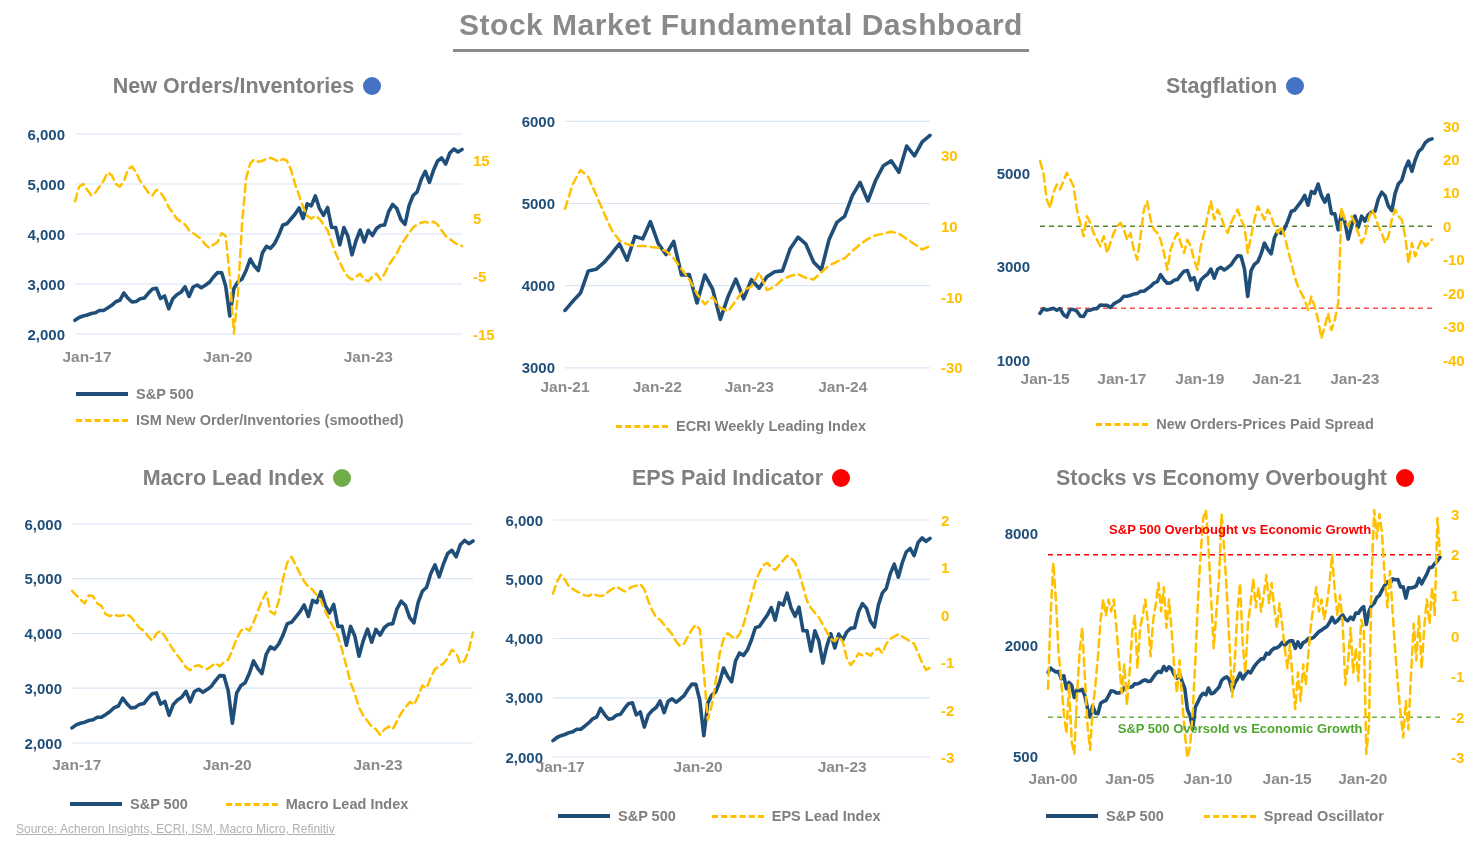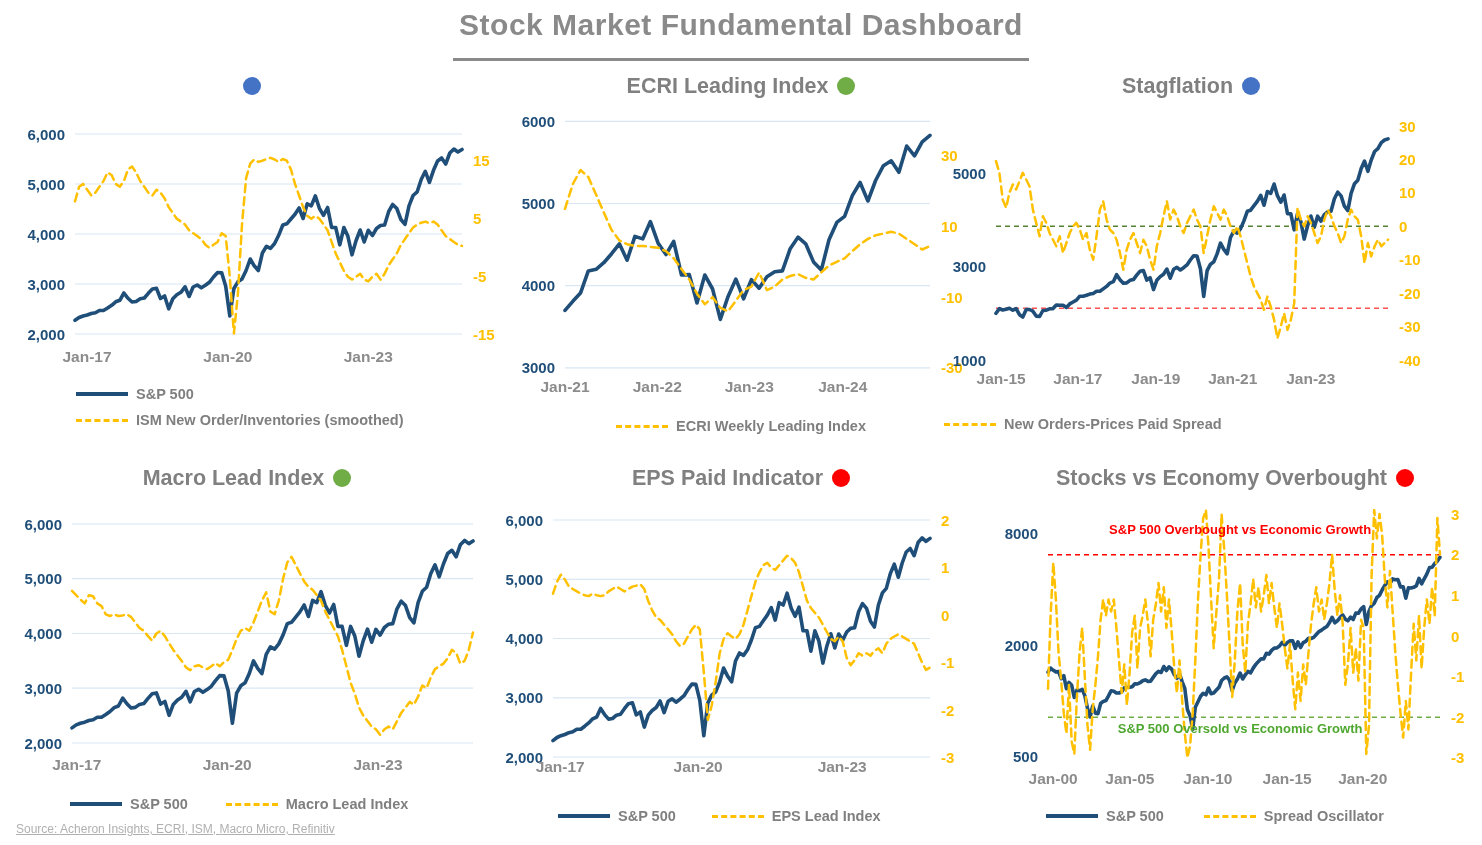--- a/index.html
+++ b/index.html
@@ -1,59 +1,59 @@
 <!DOCTYPE html>
 <html style="--navy: #1F4E79; --gold: #FFC000; --grid: #D9E6F3; --maintitle: #8A8A8A; --charttitle: #808080; --xgray: #8C8C8C; --legendgray: #7F7F7F; --source: #B0B0B0;"><head>
 <meta charset="utf-8">
 <style>
   html,body{margin:0;padding:0;}
   body{width:1482px;height:845px;background:#ffffff;position:relative;overflow:hidden;
        font-family:"Liberation Sans",sans-serif;}
   .main-title{position:absolute;top:8px;left:0;width:100%;text-align:center;}
   .main-title .title-text{font-size:30px;font-weight:bold;color:var(--maintitle,#8a8a8a);
-       border-bottom:3px solid var(--maintitle,#8a8a8a);padding:0 6px 17px 6px;letter-spacing:.5px;}
+       border-bottom:3px solid var(--maintitle,#8a8a8a);padding:0 6px 8px 6px;letter-spacing:.5px;}
   .panel{position:absolute;width:494px;height:390px;}
-  #p0{left:0;top:66px}   #p1{left:494px;top:66px}   #p2{left:944px;top:66px}
+  #p0{left:0;top:66px}   #p1{left:494px;top:66px}   #p2{left:988px;top:66px}
   #p3{left:0;top:458px;height:387px} #p4{left:494px;top:458px;height:387px} #p5{left:988px;top:458px;height:387px}
   .chart-title{position:absolute;top:8px;left:0;width:100%;text-align:center;
        font-size:21.5px;font-weight:bold;color:var(--charttitle,#808080);white-space:nowrap;}
   .dot{display:inline-block;width:18px;height:18px;border-radius:50%;margin-left:9px;vertical-align:-2px;background:#888;}
   svg.plot{position:absolute;left:0;top:0;overflow:visible;}
   svg text{font-family:"Liberation Sans",sans-serif;font-weight:bold;}
   .tickL{fill:var(--navy,#1F4E79);font-size:15px;text-anchor:end;}
   .tickR{fill:var(--gold,#FFC000);font-size:15px;text-anchor:start;}
   .tickX{fill:var(--xgray,#8C8C8C);font-size:15.5px;text-anchor:middle;}
   .annot{font-size:13px;text-anchor:middle;}
   .gridline{stroke:var(--grid,#D9E6F3);stroke-width:1.2;}
   .legend{position:absolute;display:flex;flex-direction:row;justify-content:center;}
   .legend-item{display:flex;align-items:center;gap:8px;}
   .legend-label{font-size:14.5px;font-weight:bold;color:var(--legendgray,#7F7F7F);white-space:nowrap;}
   .swatch{display:inline-block;width:52px;height:0;}
   .swatch.solid{border-top:4.5px solid var(--navy,#1F4E79);}
   .swatch.dashed{border-top:3px dashed var(--gold,#FFC000);}
   #p0 .legend{left:76px;top:320px;flex-direction:column;gap:10px;align-items:flex-start;}
   #p1 .legend{left:0;top:352px;width:100%;justify-content:center;align-items:center;}
-  #p2 .legend{left:0;top:350px;width:100%;justify-content:flex-start;}
+  #p2 .legend{left:0;top:350px;width:100%;justify-content:center;}
   #p3 .legend{left:70px;top:338px;gap:38px;}
   #p4 .legend{left:64px;top:350px;gap:36px;}
   #p5 .legend{left:58px;top:350px;gap:40px;}
   .source{position:absolute;left:16px;top:822px;font-size:12px;color:var(--source,#b0b0b0);text-decoration:underline;}
 </style>
 </head>
 <body>
 
 <div class="dashboard">
 
   <div class="main-title">
     <span class="title-text">Stock Market Fundamental Dashboard</span>
   </div>
 
   <div class="panel" id="p0">
     <div class="chart-title">
-      <span class="dot" style="background: rgb(68, 114, 196);"></span>
+      <span>New Orders/Inventories</span><span class="dot" style="background: rgb(68, 114, 196);"></span>
     </div>
     <svg class="plot" width="494" height="390">
         <defs>
           <clipPath id="clip0">
             <rect x="73" y="54" width="391" height="231"></rect>
           </clipPath>
         </defs>
         <line x1="75" x2="462" y1="68.0" y2="68.0" class="gridline"></line>
         <line x1="75" x2="462" y1="118.0" y2="118.0" class="gridline"></line>
         <line x1="75" x2="462" y1="168.0" y2="168.0" class="gridline"></line>
@@ -80,23 +80,20 @@
         <span class="legend-label">S&amp;P 500</span>
       </div>
       <div class="legend-item">
         <span class="swatch dashed"></span>
         <span class="legend-label">ISM New Order/Inventories (smoothed)</span>
       </div>
     </div>
   </div>
 
   <div class="panel" id="p1">
-    <div class="chart-title">
-      <span>ECRI Leading Index</span><span class="dot" style="background: rgb(112, 173, 71);"></span>
-    </div>
     <svg class="plot" width="494" height="390">
         <defs>
           <clipPath id="clip1">
             <rect x="69" y="49" width="369" height="258"></rect>
           </clipPath>
         </defs>
         <line x1="71" x2="436" y1="55.3" y2="55.3" class="gridline"></line>
         <line x1="71" x2="436" y1="137.5" y2="137.5" class="gridline"></line>
         <line x1="71" x2="436" y1="219.7" y2="219.7" class="gridline"></line>
         <line x1="71" x2="436" y1="301.9" y2="301.9" class="gridline"></line>

